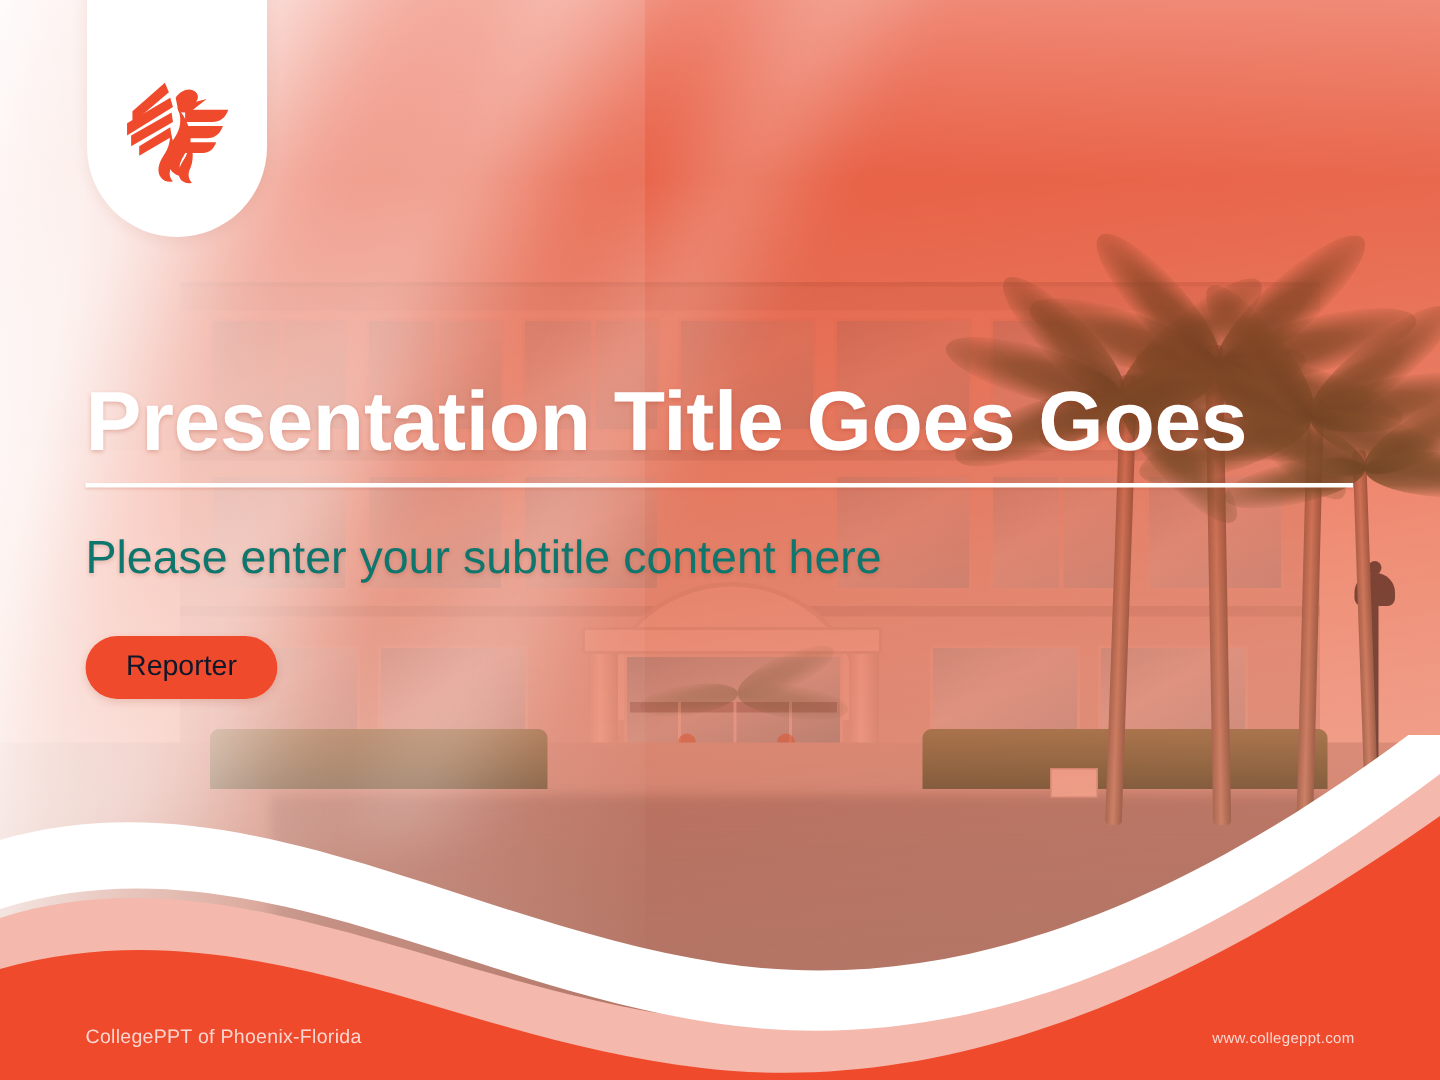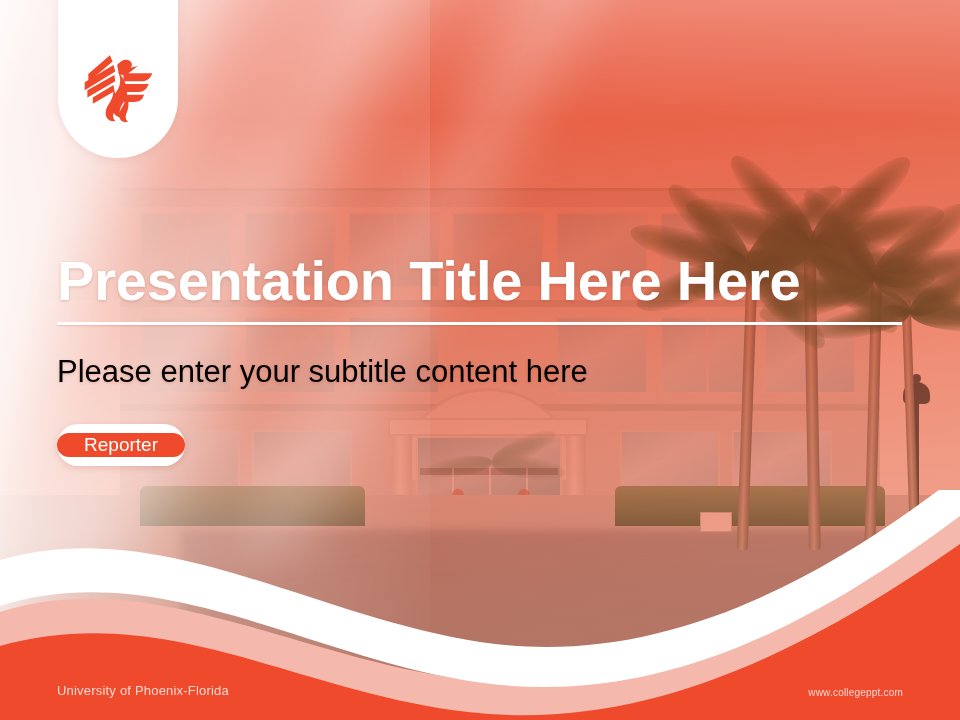--- a/index.html
+++ b/index.html
@@ -273,46 +273,46 @@
   #title-rule {
     position: absolute;
     left: 57px; top: 322px;
     width: 845px; height: 3px;
     background: #ffffff;
     box-shadow: 0 1px 2px rgba(170,60,35,.20);
   }
   #subtitle {
     position: absolute;
     left: 57px; top: 352px;
-    color: #000000;
+    color: #0f766e;
     font-size: 31px;
     font-weight: normal;
     line-height: 40px;
     white-space: nowrap;
     text-shadow: 0 1px 3px rgba(170,60,35,.25);
   }
 
   
   #reporter-pill {
     position: absolute;
     left: 57px; top: 424px;
     height: 42px;
     background: #ffffff;
     border-radius: 21px;
     display: flex;
     align-items: center;
     box-shadow: 0 2px 6px rgba(160,60,40,.18);
   }
   #reporter-chip {
-    height: 24px;
+    height: 42px;
     min-width: 128px;
     padding: 0 20px;
     border-radius: 21px;
     background: #ef4a2c;
-    color: #ffffff;
+    color: #0f172a;
     font-size: 19px;
     display: flex;
     align-items: center;
     justify-content: center;
     box-sizing: border-box;
   }
   #reporter-name {
     padding: 0 26px 0 22px;
     color: #3a3a3a;
     font-size: 19px;
@@ -471,33 +471,33 @@
           <path d="M56 62 L79 62 C77 68 73 70 68 70 L56 70 Z"></path>
 
           <path d="M50 36 C54 44 53 52 48 59 C43 66 41 73 44 80 C46 85 51 88 56 87 C52 84 51 80 53 76 C55 71 59 67 60 61 C61 54 57 44 50 36 Z"></path>
           <path d="M44 52 C46 60 44 66 40 72 C36 78 35 84 38 88 C40 91 44 92 47 91 C44 88 44 84 46 80 C49 74 49 64 44 52 Z"></path>
           <path d="M57 55 C60 62 59 69 55 75 C51 81 50 86 53 90 C55 92 58 93 61 92 C58 89 58 85 60 81 C63 74 62 64 57 55 Z"></path>
         </g>
       </svg>
     </span>
   </div>
 
-  <div id="title">Presentation Title Here Here</div>
+  <div id="title">Presentation Title Goes Goes</div>
   <div id="title-rule"></div>
   <div id="subtitle">Please enter your subtitle content here</div>
 
   <div id="reporter-pill">
     <div id="reporter-chip">Reporter</div>
   </div>
 
   <svg id="waves" viewBox="0 0 960 230" preserveAspectRatio="none">
 
     <path d="M0,150 C170,98 300,196 470,212 C640,228 800,150 960,36 L960,230 L0,230 Z" fill="#EF4A2C"></path>
 
     <path d="M0,122 C150,74 300,170 470,190 C620,208 790,140 960,24 L960,54 C800,166 640,242 468,222 C300,203 165,110 0,156 Z" fill="#F5B8AC"></path>
 
     <path d="M0,70 C160,24 310,126 480,152 C650,178 810,100 960,-16 L960,26 C805,142 650,218 476,192 C308,167 158,66 0,116 Z" fill="#FFFFFF"></path>
   </svg>
 
-  <div id="footer-left">University of Phoenix-Florida</div>
+  <div id="footer-left">CollegePPT of Phoenix-Florida</div>
   <div id="footer-right">www.collegeppt.com</div>
 
 </div>
 
 </body></html>

